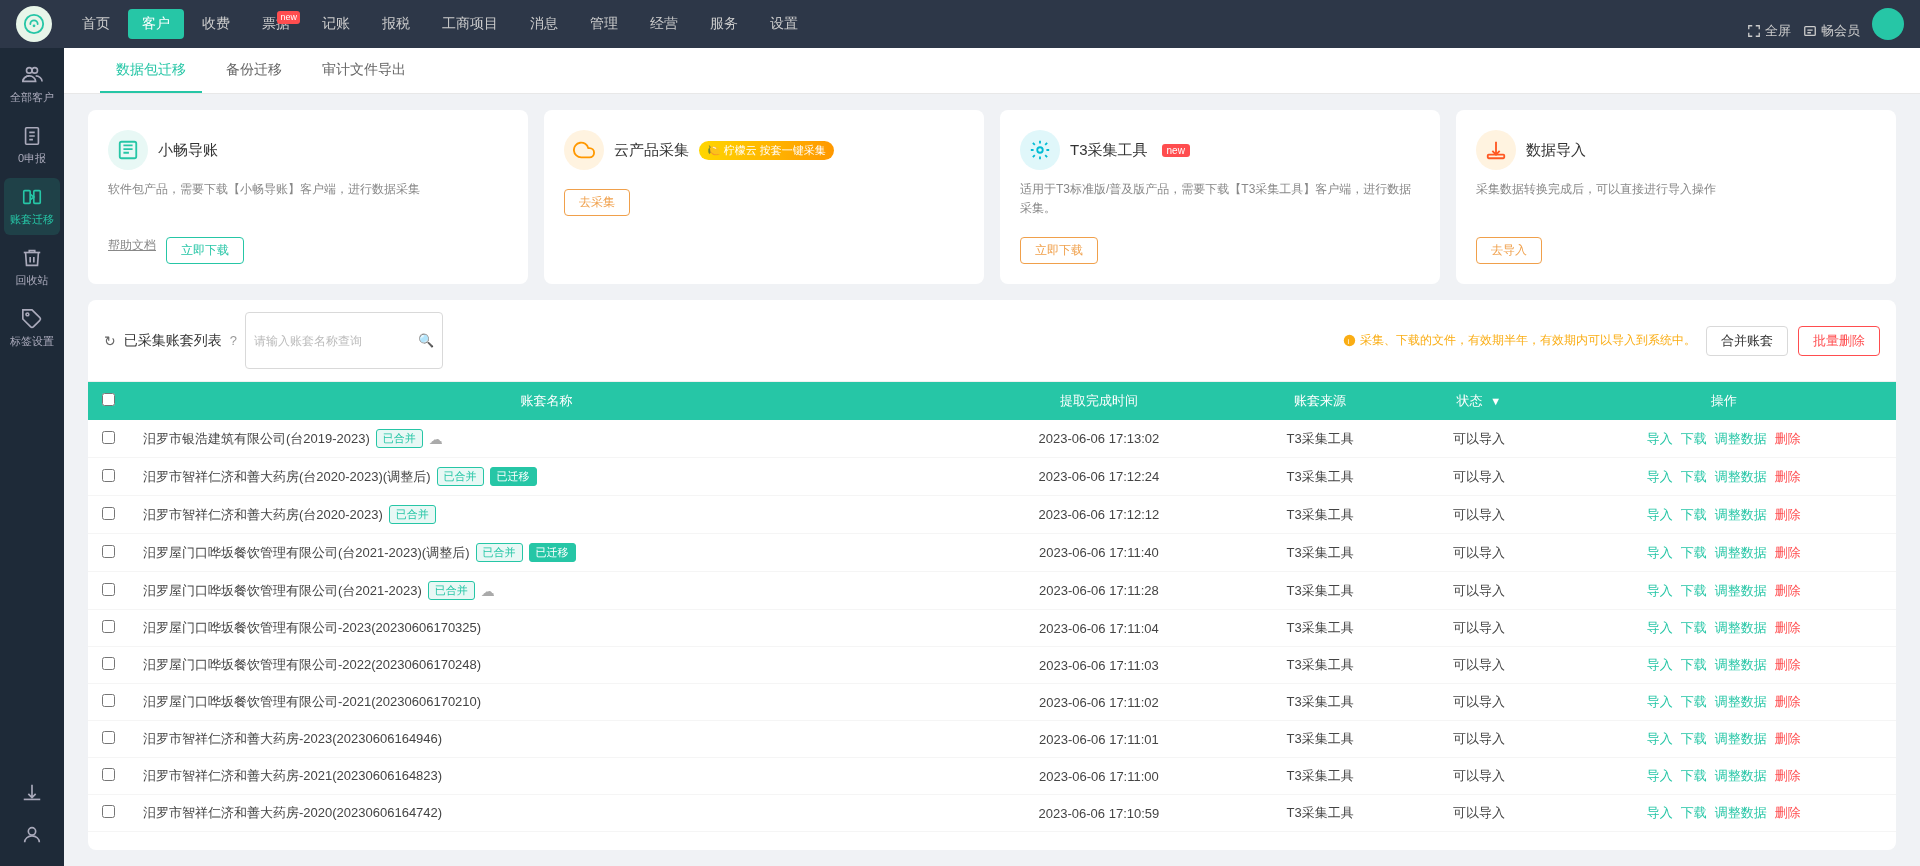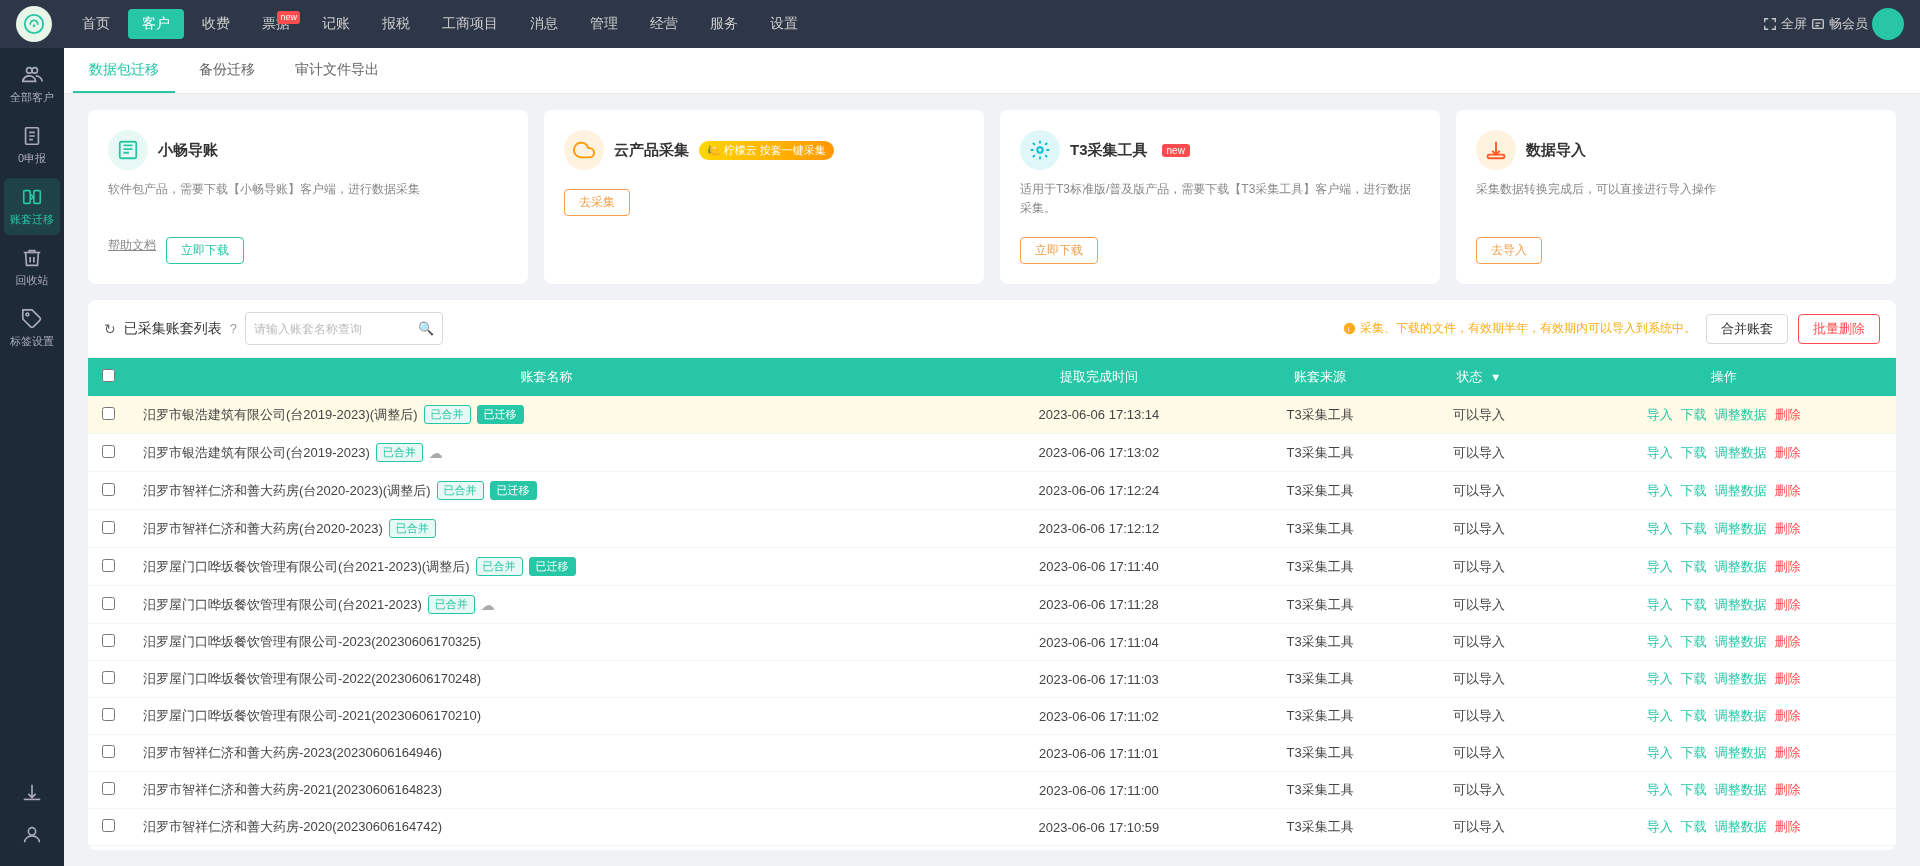--- a/index.html
+++ b/index.html
@@ -44,22 +44,22 @@
       background: #ff4d4f;
       color: #fff;
       font-size: 9px;
       padding: 1px 3px;
       border-radius: 3px;
       line-height: 1.2;
     }
     .nav-right {
       margin-left: auto;
       display: flex;
-      align-items: center;
-      gap: 4px;
+      align-items: flex-end;
+      gap: 12px;
       color: #ccc;
       font-size: 13px;
     }
     .nav-right .fullscreen-btn, .nav-right .member-btn {
       display: flex;
       align-items: center;
       gap: 4px;
       cursor: pointer;
       color: #ccc;
     }
@@ -120,21 +120,21 @@
       flex-direction: column;
       overflow: hidden;
       background: #f0f2f5;
     }
 
     
     .tabs {
       background: #fff;
       display: flex;
       align-items: center;
-      padding: 0 9px;
+      padding: 0 36px;
       border-bottom: 1px solid #e8e8e8;
       flex-shrink: 0;
       height: 46px;
       gap: 8px;
     }
     .tab-item {
       padding: 12px 16px;
       cursor: pointer;
       color: #666;
       font-size: 14px;
@@ -184,21 +184,21 @@
       justify-content: center;
       font-size: 18px;
       flex-shrink: 0;
     }
     .card-icon.green { background: #e8f8f5; color: #26c6a6; }
     .card-icon.orange { background: #fff3e0; color: #ff9800; }
     .card-icon.teal { background: #e0f7fa; color: #00bcd4; }
     .card-icon.red-orange { background: #fff3e0; color: #ff5722; }
     .card-title {
       font-size: 15px;
-      font-weight: 700;
+      font-weight: 400;
       color: #333;
     }
     .card-desc {
       color: #888;
       font-size: 12px;
       line-height: 1.6;
       flex: 1;
     }
     .card-actions {
       display: flex;
@@ -262,21 +262,21 @@
     .refresh-icon { cursor: pointer; color: #666; font-size: 14px; }
     .table-title {
       font-size: 14px;
       color: #333;
       font-weight: 500;
     }
     .help-icon { color: #999; cursor: pointer; font-size: 13px; }
     .search-box {
       border: 1px solid #d9d9d9;
       border-radius: 4px;
-      padding: 8px 8px;
+      padding: 20px 8px;
       display: flex;
       align-items: center;
       gap: 4px;
     }
     .search-box input {
       border: none;
       outline: none;
       font-size: 12px;
       width: 160px;
       color: #333;
@@ -578,34 +578,20 @@
                   <input type="checkbox" style="">
                 </th>
                 <th>账套名称</th>
                 <th>提取完成时间</th>
                 <th>账套来源</th>
                 <th>状态 <span class="filter-icon">▼</span></th>
                 <th>操作</th>
               </tr>
             </thead>
             <tbody id="table-body">
-            <tr class="highlighted">
-                  <td class="checkbox-cell"><input type="checkbox" style=""></td>
-                  <td class="name-cell">
-                    <div class="name-cell-inner">
-                      <span>汨罗市银浩建筑有限公司(台2019-2023)(调整后)</span>
-                      <span class="status-tag open">已合并</span>
-                      <span class="status-tag teal-filled">已迁移</span>
-                    </div>
-                  </td>
-                  <td>2023-06-06 17:13:14</td>
-                  <td>T3采集工具</td>
-                  <td>可以导入</td>
-                  <td><span class="table-link">导入</span><span class="table-link">下载</span><span class="table-link">调整数据</span><span class="table-link danger">删除</span></td>
-                </tr>
                 <tr>
                   <td class="checkbox-cell"><input type="checkbox" style=""></td>
                   <td class="name-cell">
                     <div class="name-cell-inner">
                       <span>汨罗市银浩建筑有限公司(台2019-2023)</span>
                       <span class="status-tag open">已合并</span>
                       <span class="cloud-icon">☁</span>
                     </div>
                   </td>
                   <td>2023-06-06 17:13:02</td>

